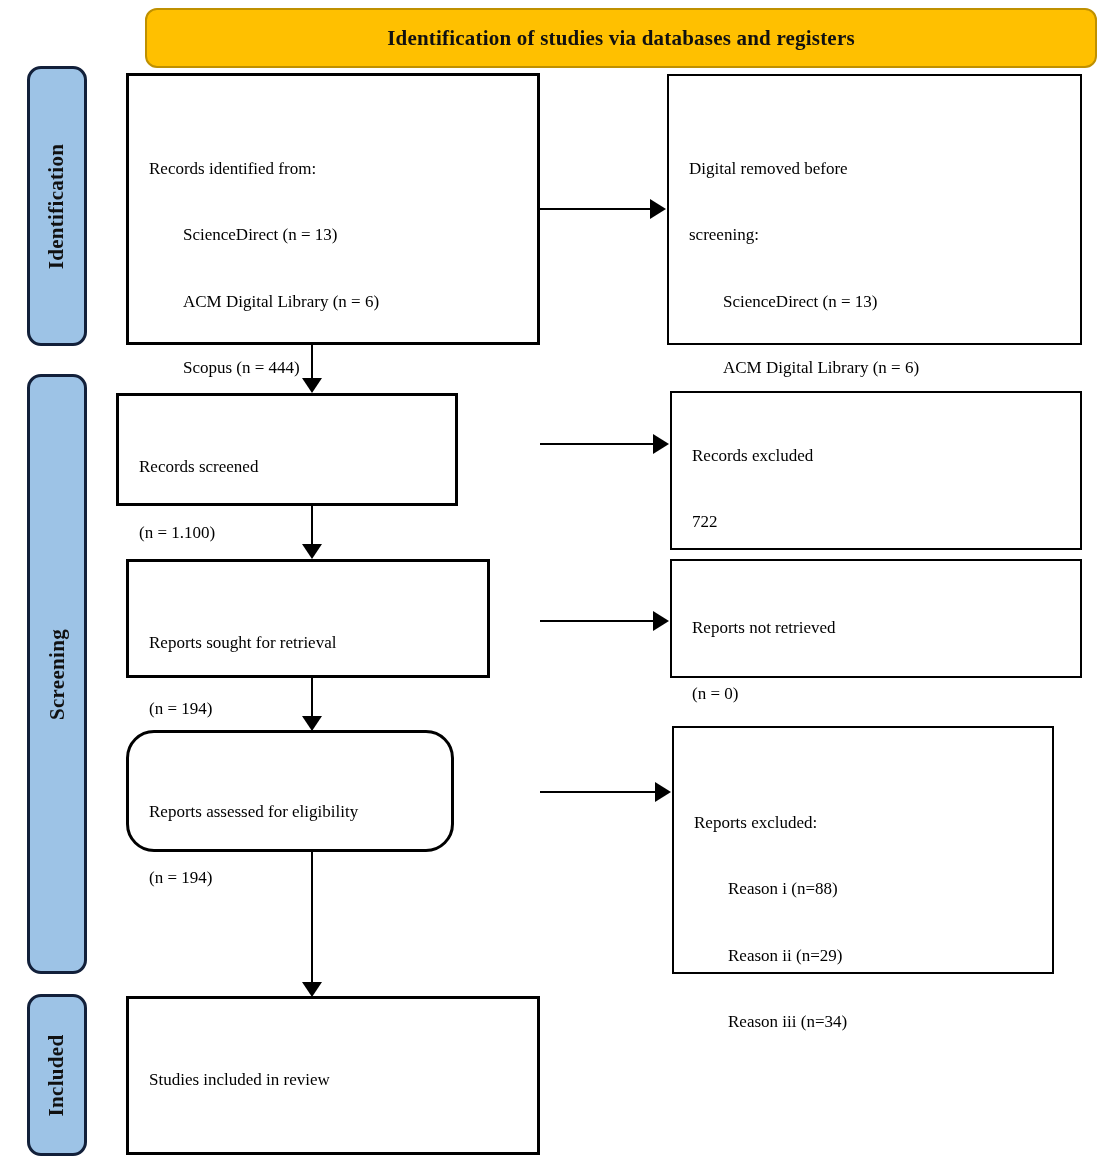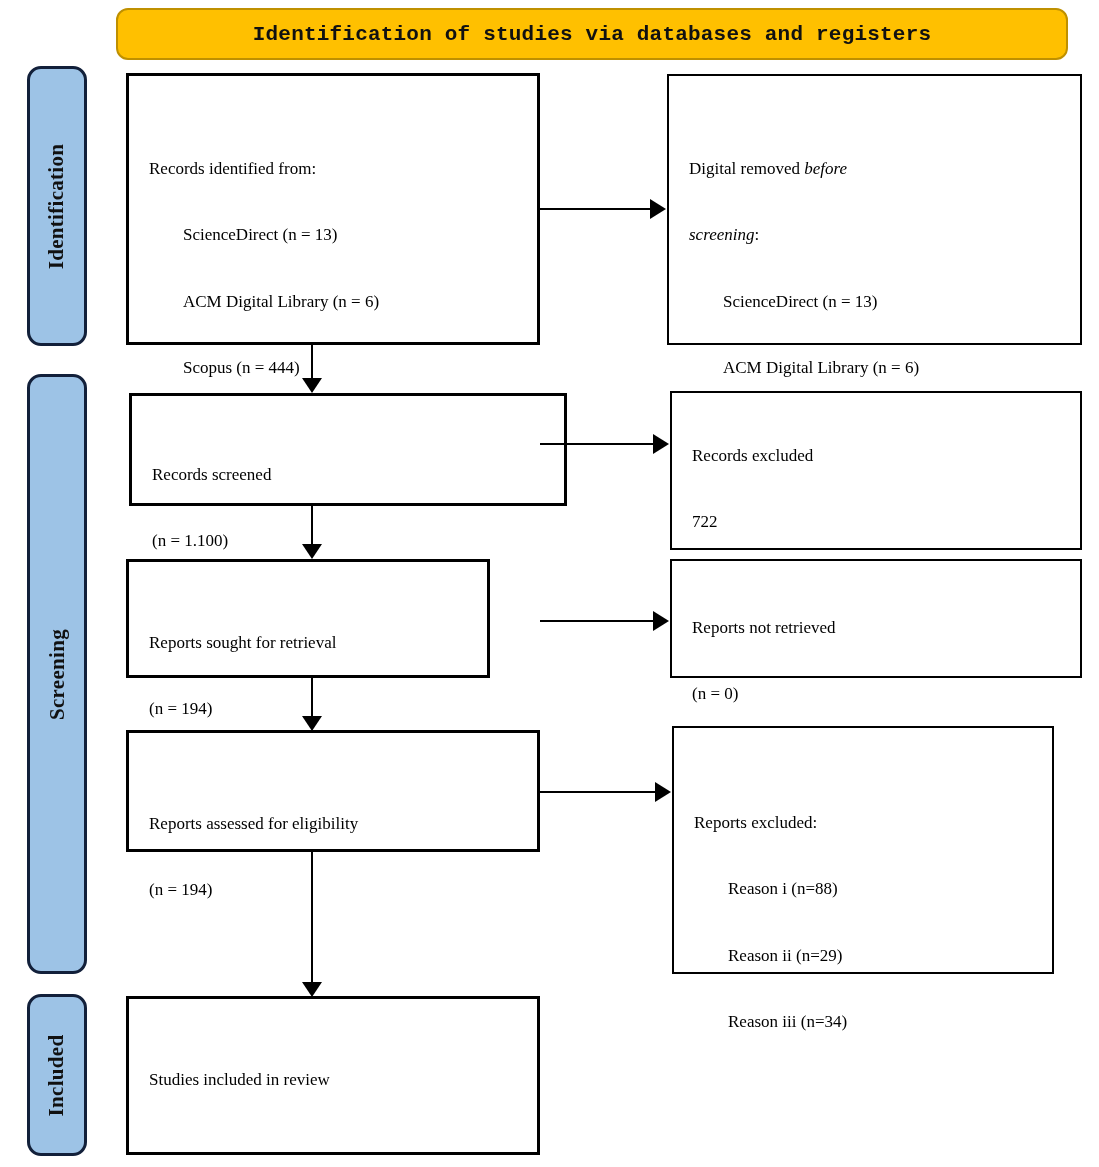--- a/index.html
+++ b/index.html
@@ -68,21 +68,21 @@
   }
   .flow-box.thin {
     border-width: 2px;
   }
   .box-text {
     font-size: 17px;
     line-height: 1.30;
     color: #000000;
     white-space: pre-wrap;
   }
-  .box-text .ital { font-style: italic; }
+  .box-text .ital { }
   .indent-line {
     padding-left: 34px;
     display: block;
   }
   .plain-line { display: block; }
 
   
   .conn {
     position: absolute;
     background: #000000;
@@ -103,21 +103,21 @@
     border-top: 10px solid transparent;
     border-bottom: 10px solid transparent;
     border-left: 16px solid #000000;
   }
 </style>
 </head>
 <body>
 
 <div id="stage">
 
-  <div class="phase-banner" style="left:116px; top:8px; width:952px; height:52px; font-size:21px;font-family:Liberation Mono, monospace;">
+  <div class="phase-banner" style="left:145px; top:8px; width:952px; height:60px; font-size:21px;">
     <span>Identification of studies via databases and registers</span>
   </div>
 
   <div class="phase-label" style="left:27px; top:66px; width:60px; height:280px;">
     <span>Identification</span>
   </div>
 
   <div class="phase-label" style="left:27px; top:374px; width:60px; height:600px;">
     <span>Screening</span>
   </div>
@@ -146,21 +146,21 @@
       <span class="indent-line">Inspirehep (n = 69)</span>
     </div>
   </div>
 
   <div class="conn conn-h" style="left:540px; top:208px; width:112px;"></div>
   <div class="arrow-right" style="left:650px; top:199px;"></div>
 
   <div class="conn conn-v" style="left:311px; top:345px; width:2px; height:36px;"></div>
   <div class="arrow-down" style="left:302px; top:378px;"></div>
 
-  <div class="flow-box" style="left:129px; top:393px; width:438px; height:113px; padding-top:24px;">
+  <div class="flow-box" style="left:116px; top:393px; width:342px; height:113px; padding-top:16px;">
     <div class="box-text">
       <span class="plain-line">Records screened</span>
       <span class="plain-line">(n = 1.100)</span>
     </div>
   </div>
 
   <div class="flow-box thin" style="left:670px; top:391px; width:412px; height:159px; padding-top:8px;">
     <div class="box-text">
       <span class="plain-line">Records excluded</span>
       <span class="plain-line">722</span>
@@ -188,21 +188,21 @@
       <span class="plain-line">(n = 0)</span>
     </div>
   </div>
 
   <div class="conn conn-h" style="left:540px; top:620px; width:115px;"></div>
   <div class="arrow-right" style="left:653px; top:611px;"></div>
 
   <div class="conn conn-v" style="left:311px; top:678px; width:2px; height:41px;"></div>
   <div class="arrow-down" style="left:302px; top:716px;"></div>
 
-  <div class="flow-box" style="left:126px; top:730px; width:414px; height:122px; padding-top:36px;">
+  <div class="flow-box" style="left:126px; top:730px; width:328px; height:122px; padding-top:24px;border-radius:28px;">
     <div class="box-text">
       <span class="plain-line">Reports assessed for eligibility</span>
       <span class="plain-line">(n = 194)</span>
     </div>
   </div>
 
   <div class="flow-box thin" style="left:672px; top:726px; width:382px; height:248px; padding-top:40px;">
     <div class="box-text">
       <span class="plain-line">Reports excluded:</span>
       <span class="indent-line">Reason i (n=88)</span>

